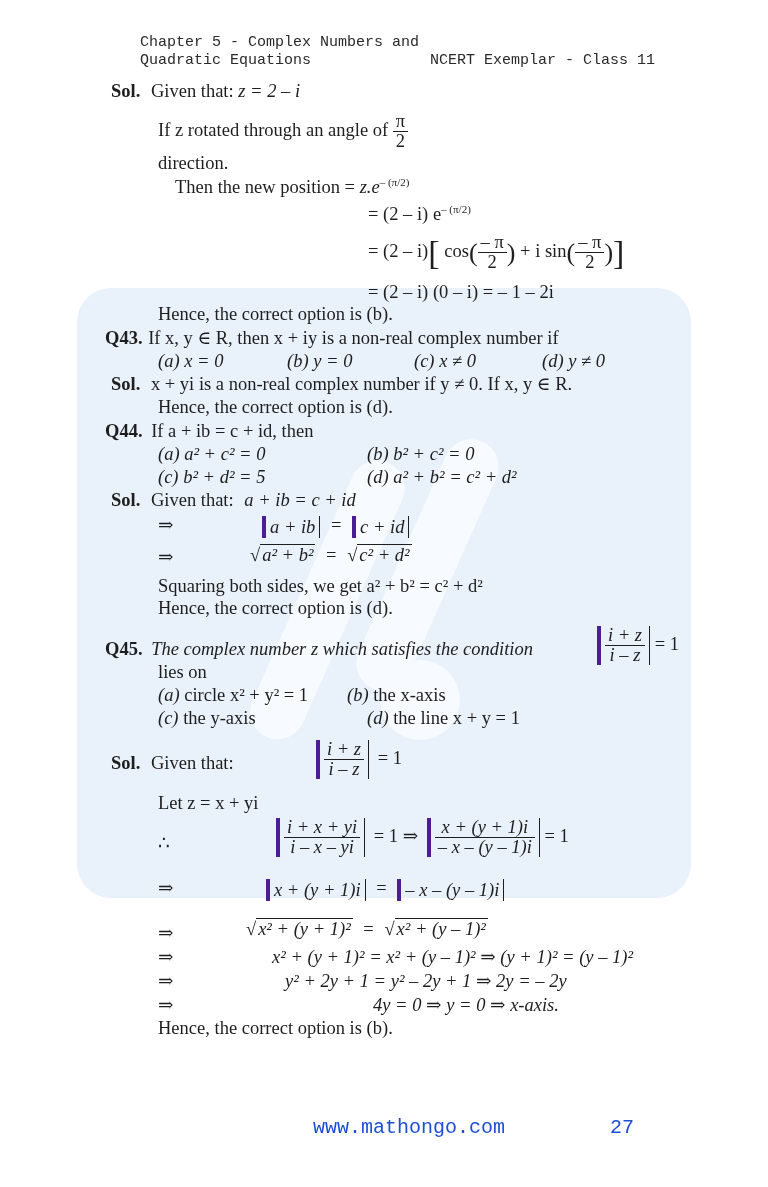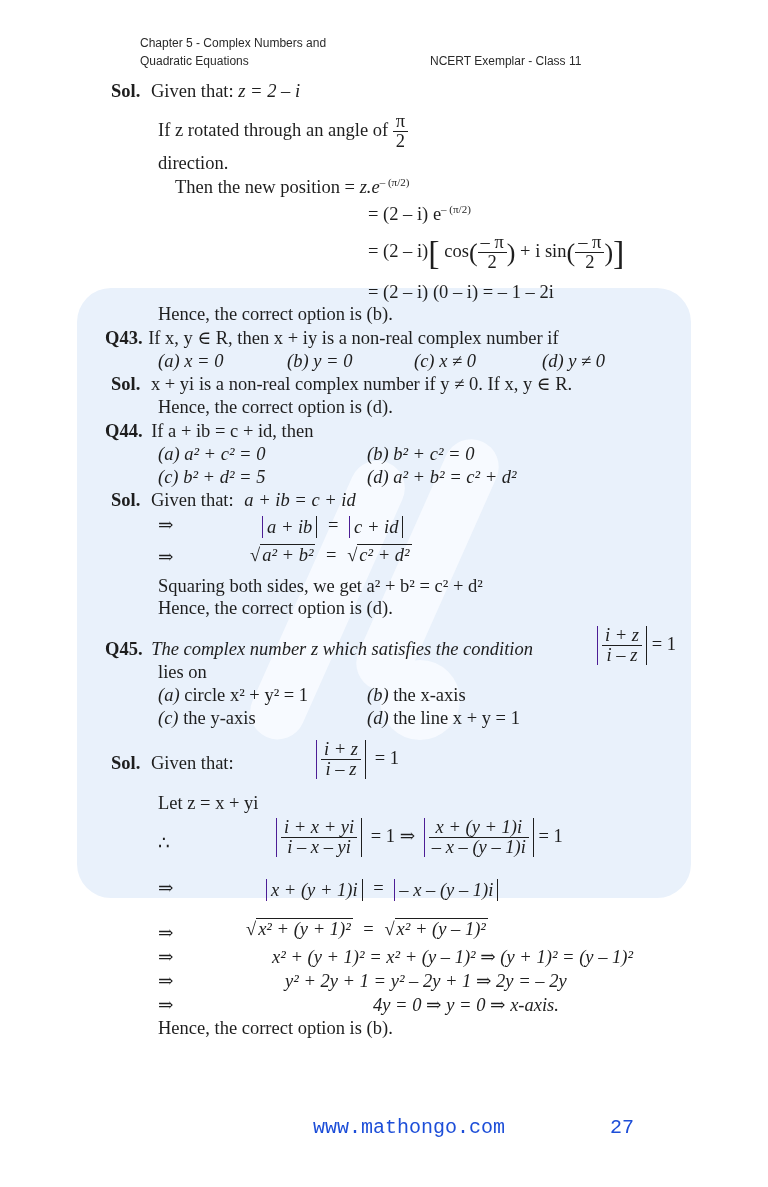--- a/index.html
+++ b/index.html
@@ -1,31 +1,31 @@
 <!DOCTYPE html>
 <html><head>
 <meta charset="utf-8">
 <style>
   html, body { margin: 0; padding: 0; background: #ffffff; }
   body { width: 768px; height: 1187px; position: relative; overflow: hidden;
          font-family: "Liberation Serif", "DejaVu Serif", serif; color: #1e1e1e; }
-  .hdr { position: absolute; font-family: Liberation Sans, sans-serif;
-         font-size: 12px; color: #2a2a2a; line-height: 18px; }
+  .hdr { position: absolute; font-family: Liberation Mono, monospace;
+         font-size: 15px; color: #2a2a2a; line-height: 18px; }
   .panel { position: absolute; left: 77px; top: 288px; width: 614px; height: 610px;
            background: #e9f1fb; border-radius: 34px; }
   .wm { position: absolute; background: #f7faff; border-radius: 40px; transform: rotate(24deg); }
   .wm-dot { position: absolute; background: #f7faff; border-radius: 50%; }
   .ln { position: absolute; font-size: 18.5px; line-height: 22px; white-space: nowrap; }
   .lbl { font-weight: bold; }
   i, .it { font-style: italic; }
   sup { font-size: 11px; vertical-align: 7px; line-height: 0; }
   .frac { display: inline-block; vertical-align: middle; text-align: center; line-height: 19px; }
   .frac .n { display: block; border-bottom: 1px solid #1e1e1e; padding: 0 3px; }
   .frac .d { display: block; padding: 0 3px; }
-  .abs { display: inline-block; border-left: 1px solid #4c1d95; border-right: 1px solid #1e1e1e; padding: 0 4px; vertical-align: middle; }
+  .abs { display: inline-block; border-left: 4px solid #4c1d95; border-right: 1px solid #1e1e1e; padding: 0 4px; vertical-align: middle; }
   .sqrt { border-top: 1px solid #1e1e1e; padding: 0 2px; }
   .big { font-size: 34px; vertical-align: middle; font-weight: 300; }
   .par { font-size: 26px; vertical-align: middle; }
   .footer { position: absolute; font-family: Liberation Mono, monospace; font-size: 20px; color: #1d4ed8; }
 </style>
 </head>
 <body>
 
 <div class="hdr" style="left:140px; top:34px;">
   <div>Chapter 5 - Complex Numbers and</div>
@@ -106,21 +106,21 @@
 <div class="ln" style="left:105px; top:638px;">
   <span class="lbl">Q45.</span>
   <span style="margin-left:4px;font-style:italic;">The complex number z which satisfies the condition</span>
 </div>
 <div class="ln" style="left:597px; top:626px;">
   <span class="abs"><span class="frac it"><span class="n">i + z</span><span class="d">i – z</span></span></span>
   <span>= 1</span>
 </div>
 <div class="ln" style="left:158px; top:661px;">lies on</div>
 <div class="ln" style="left:158px; top:684px;"><span class="it">(a)</span> <span>circle x² + y² = 1</span></div>
-<div class="ln" style="left:367px; top:684px;"><span class="it">(b)</span> <span>the x-axis</span></div>
+<div class="ln" style="left:347px; top:684px;"><span class="it">(b)</span> <span>the x-axis</span></div>
 <div class="ln" style="left:158px; top:707px;"><span class="it">(c)</span> <span>the y-axis</span></div>
 <div class="ln" style="left:367px; top:707px;"><span class="it">(d)</span> <span>the line x + y = 1</span></div>
 
 <div class="ln" style="left:111px; top:752px;">
   <span class="lbl">Sol.</span>
   <span style="margin-left:6px;">Given that:</span>
 </div>
 <div class="ln" style="left:316px; top:740px;">
   <span class="abs"><span class="frac it"><span class="n">i + z</span><span class="d">i – z</span></span></span>
   <span style="margin-left:4px;">= 1</span>

